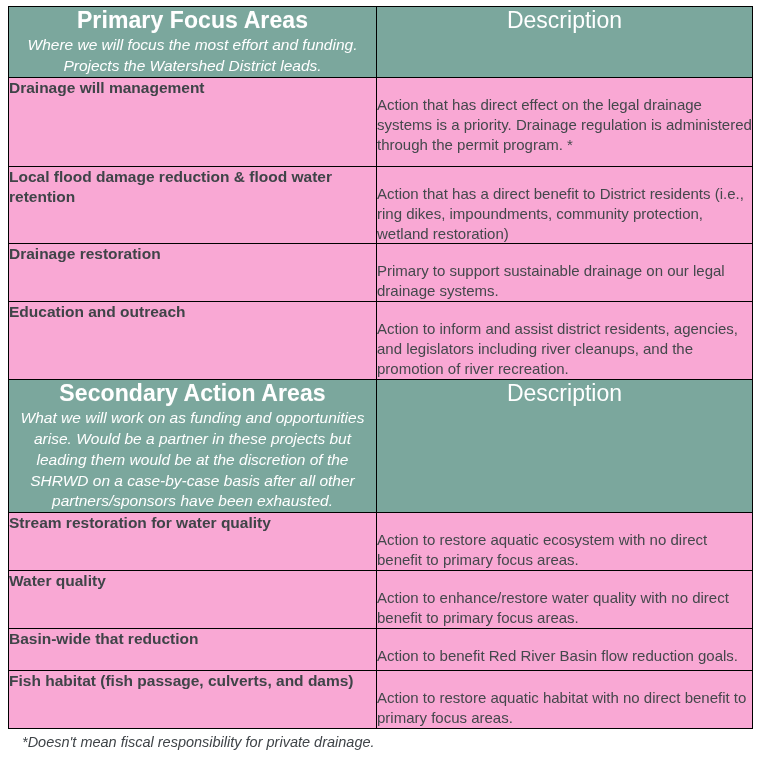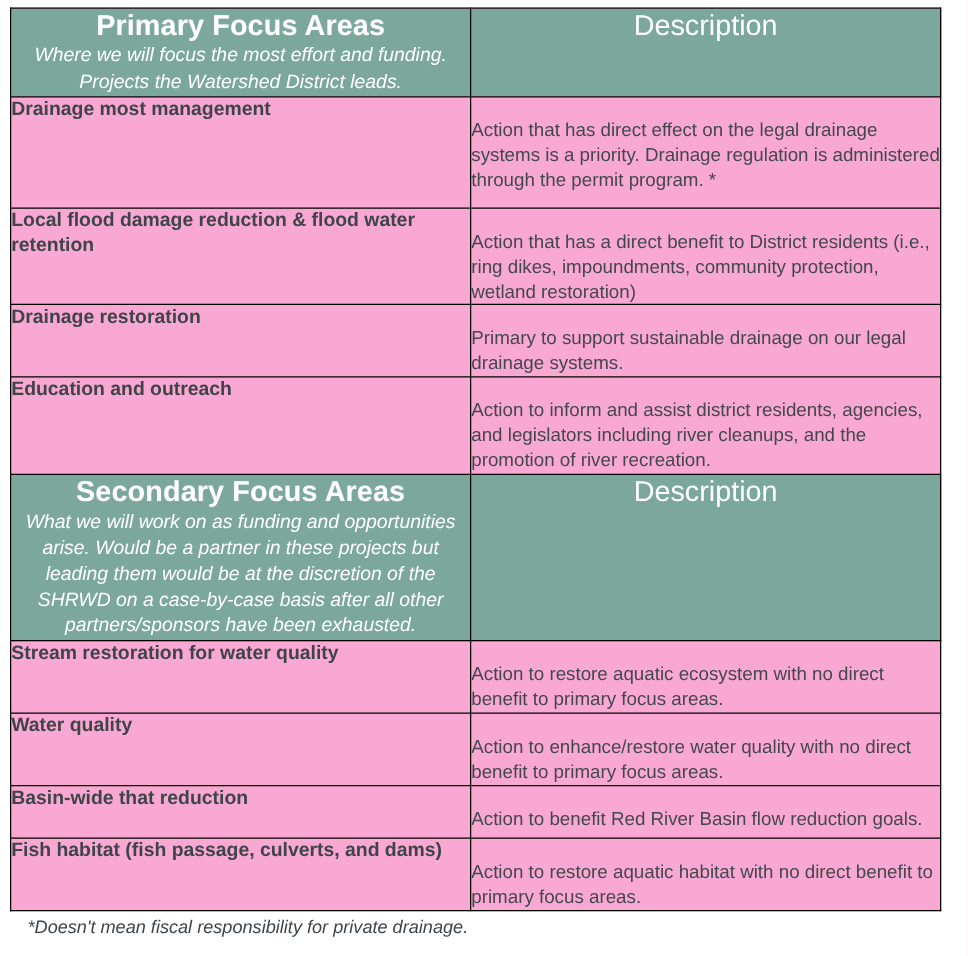--- a/index.html
+++ b/index.html
@@ -128,21 +128,21 @@
             <div class="sec-title">Primary Focus Areas</div>
             <div class="sec-sub">Where we will focus the most effort and funding. Projects the Watershed District leads.</div>
           </td>
           <td class="section-head-desc">
             <div class="desc-head-label">Description</div>
           </td>
         </tr>
 
         <tr>
           <td class="area-cell" style="height:88px;">
-            <div class="area-label">Drainage most management</div>
+            <div class="area-label">Drainage will management</div>
           </td>
           <td class="desc-cell">
             <div class="desc-text">Action that has direct effect on the legal drainage systems is a priority. Drainage regulation is administered through the permit program. *</div>
           </td>
         </tr>
 
         <tr>
           <td class="area-cell" style="height:68px;margin-left:44px;">
             <div class="area-label">Local flood damage reduction &amp; flood water retention</div>
           </td>
@@ -164,21 +164,21 @@
           <td class="area-cell" style="height:64px;">
             <div class="area-label">Education and outreach</div>
           </td>
           <td class="desc-cell">
             <div class="desc-text">Action to inform and assist district residents, agencies, and legislators including river cleanups, and the promotion of river recreation.</div>
           </td>
         </tr>
 
         <tr>
           <td class="section-head">
-            <div class="sec-title">Secondary Focus Areas</div>
+            <div class="sec-title">Secondary Action Areas</div>
             <div class="sec-sub">What we will work on as funding and opportunities arise. Would be a partner in these projects but leading them would be at the discretion of the SHRWD on a case-by-case basis after all other partners/sponsors have been exhausted.</div>
           </td>
           <td class="section-head-desc">
             <div class="desc-head-label">Description</div>
           </td>
         </tr>
 
         <tr>
           <td class="area-cell" style="height:44px;">
             <div class="area-label">Stream restoration for water quality</div>

